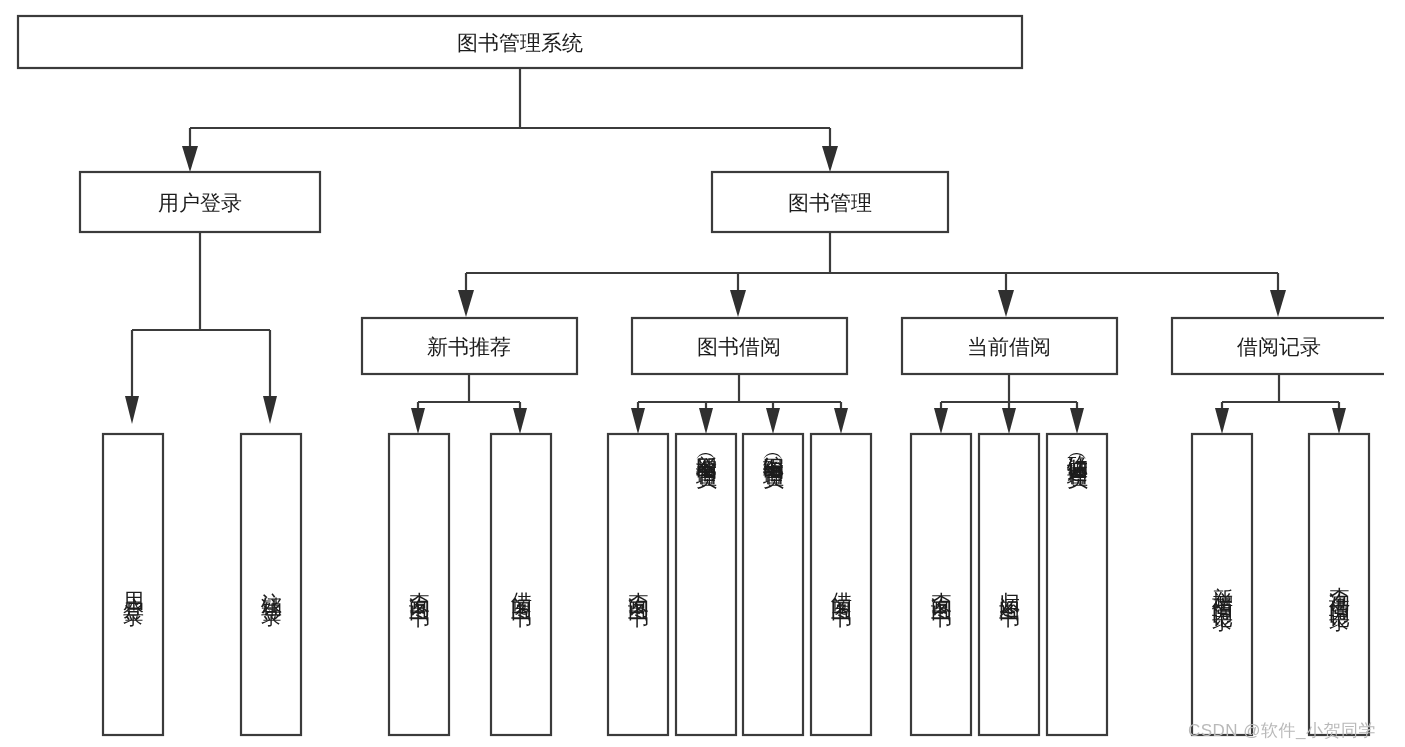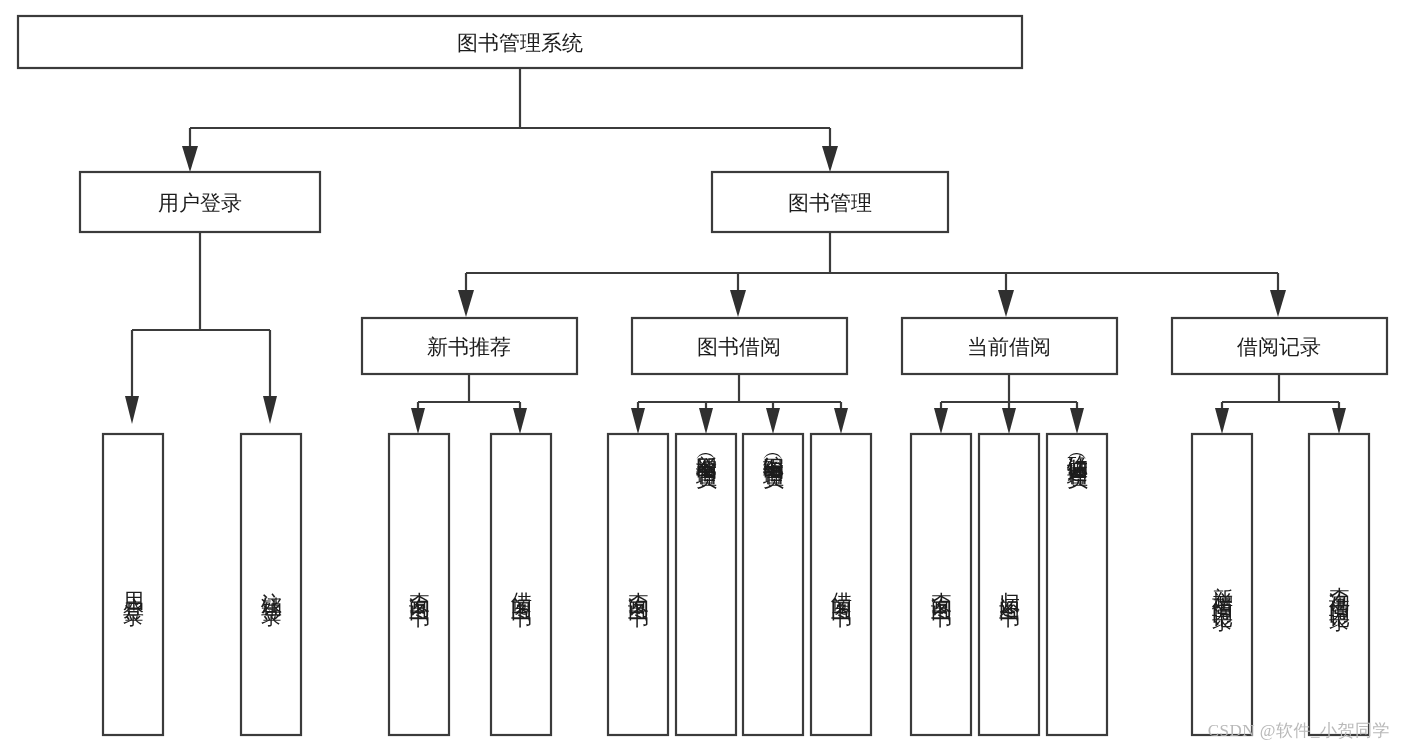--- a/index.html
+++ b/index.html
@@ -9,21 +9,20 @@
   }
   body {
     font-family: "DejaVu Sans", "Liberation Sans", sans-serif;
   }
   #diagram-root {
     position: relative;
     width: 1384px;
     height: 747px;
     background: #ffffff;
     overflow: hidden;
-    padding-left: 14px;
   }
   svg#tree-svg {
     position: absolute;
     top: 0;
     left: 0;
     width: 1405px;
     height: 747px;
     display: block;
   }
   .node-box {
@@ -45,21 +44,21 @@
     font-family: "DejaVu Sans", "Liberation Sans", sans-serif;
     fill: #1c1c1c;
     font-size: 21px;
     text-anchor: middle;
     dominant-baseline: central;
   }
   .watermark {
     position: absolute;
     right: 8px;
     bottom: 5px;
-    font-family: Liberation Serif, serif;
+    font-family: Liberation Sans, sans-serif;
     font-size: 17px;
     color: #b9b9b9;
     letter-spacing: 0.5px;
     white-space: nowrap;
     pointer-events: none;
   }
 </style>
 </head>
 <body>
 

